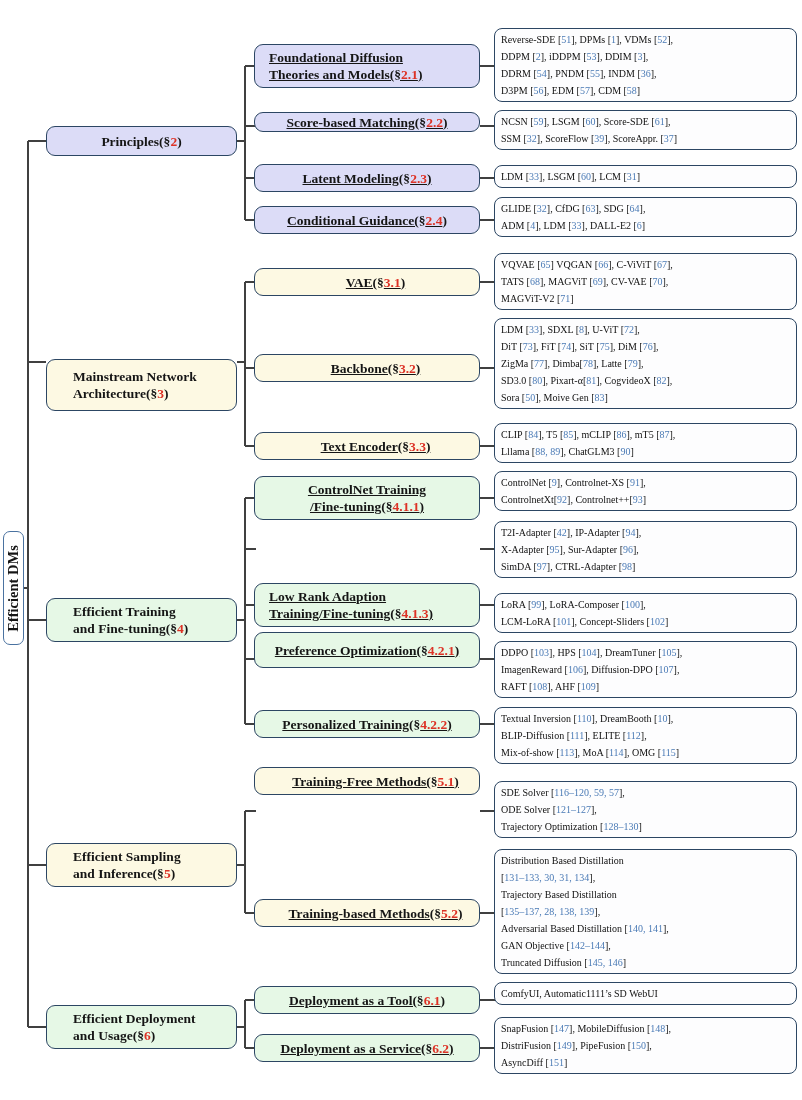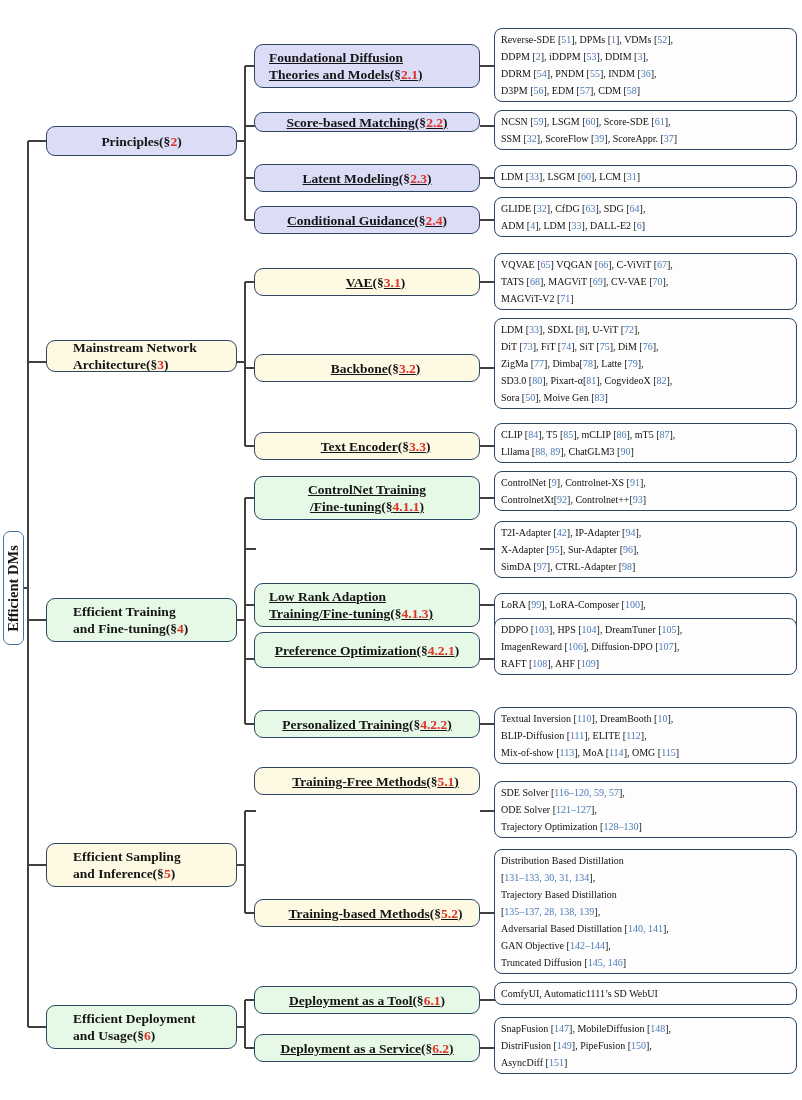--- a/index.html
+++ b/index.html
@@ -87,21 +87,21 @@
       <div class="vline" style="left: 244.25px; top: 1000px; height: 48px;"></div>
     </div>
 
   <div class="box root-box">
     <span class="root-label">Efficient DMs</span>
   </div>
 
   <div class="box l1 tone-purple" style="top:126px;height:30px">
     <span>Principles(§<span class="sec">2</span>)</span>
   </div>
-  <div class="box l1 tone-cream ta-l" style="top:340px;height:32px">
+  <div class="box l1 tone-cream ta-l" style="top:359px;height:52px">
     <span>Mainstream Network<br>Architecture(§<span class="sec">3</span>)</span>
   </div>
   <div class="box l1 tone-green ta-l" style="top:598px;height:44px">
     <span>Efficient Training<br>and Fine-tuning(§<span class="sec">4</span>)</span>
   </div>
   <div class="box l1 tone-cream ta-l" style="top:843px;height:44px">
     <span>Efficient Sampling<br>and Inference(§<span class="sec">5</span>)</span>
   </div>
   <div class="box l1 tone-green ta-l" style="top:1005px;height:44px">
     <span>Efficient Deployment<br>and Usage(§<span class="sec">6</span>)</span>
@@ -160,20 +160,20 @@
   <div class="box leaf" style="top:28px">Reverse-SDE [<span class="cite">51</span>], DPMs [<span class="cite">1</span>], VDMs [<span class="cite">52</span>],<br>DDPM [<span class="cite">2</span>], iDDPM [<span class="cite">53</span>], DDIM [<span class="cite">3</span>],<br>DDRM [<span class="cite">54</span>], PNDM [<span class="cite">55</span>], INDM [<span class="cite">36</span>],<br>D3PM [<span class="cite">56</span>], EDM [<span class="cite">57</span>], CDM [<span class="cite">58</span>]</div>
   <div class="box leaf" style="top:110px">NCSN [<span class="cite">59</span>], LSGM [<span class="cite">60</span>], Score-SDE [<span class="cite">61</span>],<br>SSM [<span class="cite">32</span>], ScoreFlow [<span class="cite">39</span>], ScoreAppr. [<span class="cite">37</span>]</div>
   <div class="box leaf" style="top:165px">LDM [<span class="cite">33</span>], LSGM [<span class="cite">60</span>], LCM [<span class="cite">31</span>]</div>
   <div class="box leaf" style="top:197px">GLIDE [<span class="cite">32</span>], CfDG [<span class="cite">63</span>], SDG [<span class="cite">64</span>],<br>ADM [<span class="cite">4</span>], LDM [<span class="cite">33</span>], DALL-E2 [<span class="cite">6</span>]</div>
   <div class="box leaf" style="top:253px">VQVAE [<span class="cite">65</span>] VQGAN [<span class="cite">66</span>], C-ViViT [<span class="cite">67</span>],<br>TATS [<span class="cite">68</span>], MAGViT [<span class="cite">69</span>], CV-VAE [<span class="cite">70</span>],<br>MAGViT-V2 [<span class="cite">71</span>]</div>
   <div class="box leaf" style="top:318px">LDM [<span class="cite">33</span>], SDXL [<span class="cite">8</span>], U-ViT [<span class="cite">72</span>],<br>DiT [<span class="cite">73</span>], FiT [<span class="cite">74</span>], SiT [<span class="cite">75</span>], DiM [<span class="cite">76</span>],<br>ZigMa [<span class="cite">77</span>], Dimba[<span class="cite">78</span>], Latte [<span class="cite">79</span>],<br>SD3.0 [<span class="cite">80</span>], Pixart-α[<span class="cite">81</span>], CogvideoX [<span class="cite">82</span>],<br>Sora [<span class="cite">50</span>], Moive Gen [<span class="cite">83</span>]</div>
   <div class="box leaf" style="top:423px">CLIP [<span class="cite">84</span>], T5 [<span class="cite">85</span>], mCLIP [<span class="cite">86</span>], mT5 [<span class="cite">87</span>],<br>Lllama [<span class="cite">88, 89</span>], ChatGLM3 [<span class="cite">90</span>]</div>
   <div class="box leaf" style="top:471px">ControlNet [<span class="cite">9</span>], Controlnet-XS [<span class="cite">91</span>],<br>ControlnetXt[<span class="cite">92</span>], Controlnet++[<span class="cite">93</span>]</div>
   <div class="box leaf" style="top:521px">T2I-Adapter [<span class="cite">42</span>], IP-Adapter [<span class="cite">94</span>],<br>X-Adapter [<span class="cite">95</span>], Sur-Adapter [<span class="cite">96</span>],<br>SimDA [<span class="cite">97</span>], CTRL-Adapter [<span class="cite">98</span>]</div>
   <div class="box leaf" style="top:593px">LoRA [<span class="cite">99</span>], LoRA-Composer [<span class="cite">100</span>],<br>LCM-LoRA [<span class="cite">101</span>], Concept-Sliders [<span class="cite">102</span>]</div>
-  <div class="box leaf" style="top:618px">DDPO [<span class="cite">103</span>], HPS [<span class="cite">104</span>], DreamTuner [<span class="cite">105</span>],<br>ImagenReward [<span class="cite">106</span>], Diffusion-DPO [<span class="cite">107</span>],<br>RAFT [<span class="cite">108</span>], AHF [<span class="cite">109</span>]</div>
+  <div class="box leaf" style="top:641px">DDPO [<span class="cite">103</span>], HPS [<span class="cite">104</span>], DreamTuner [<span class="cite">105</span>],<br>ImagenReward [<span class="cite">106</span>], Diffusion-DPO [<span class="cite">107</span>],<br>RAFT [<span class="cite">108</span>], AHF [<span class="cite">109</span>]</div>
   <div class="box leaf" style="top:707px">Textual Inversion [<span class="cite">110</span>], DreamBooth [<span class="cite">10</span>],<br>BLIP-Diffusion [<span class="cite">111</span>], ELITE [<span class="cite">112</span>],<br>Mix-of-show [<span class="cite">113</span>], MoA [<span class="cite">114</span>], OMG [<span class="cite">115</span>]</div>
   <div class="box leaf" style="top:781px">SDE Solver [<span class="cite">116–120, 59, 57</span>],<br>ODE Solver [<span class="cite">121–127</span>],<br>Trajectory Optimization [<span class="cite">128–130</span>]</div>
   <div class="box leaf" style="top:849px">Distribution Based Distillation<br>[<span class="cite">131–133, 30, 31, 134</span>],<br>Trajectory Based Distillation<br>[<span class="cite">135–137, 28, 138, 139</span>],<br>Adversarial Based Distillation [<span class="cite">140, 141</span>],<br>GAN Objective [<span class="cite">142–144</span>],<br>Truncated Diffusion [<span class="cite">145, 146</span>]</div>
   <div class="box leaf" style="top:982px">ComfyUI, Automatic1111’s SD WebUI</div>
   <div class="box leaf" style="top:1017px">SnapFusion [<span class="cite">147</span>], MobileDiffusion [<span class="cite">148</span>],<br>DistriFusion [<span class="cite">149</span>], PipeFusion [<span class="cite">150</span>],<br>AsyncDiff [<span class="cite">151</span>]</div>
 
 </div>
 
 </body></html>

